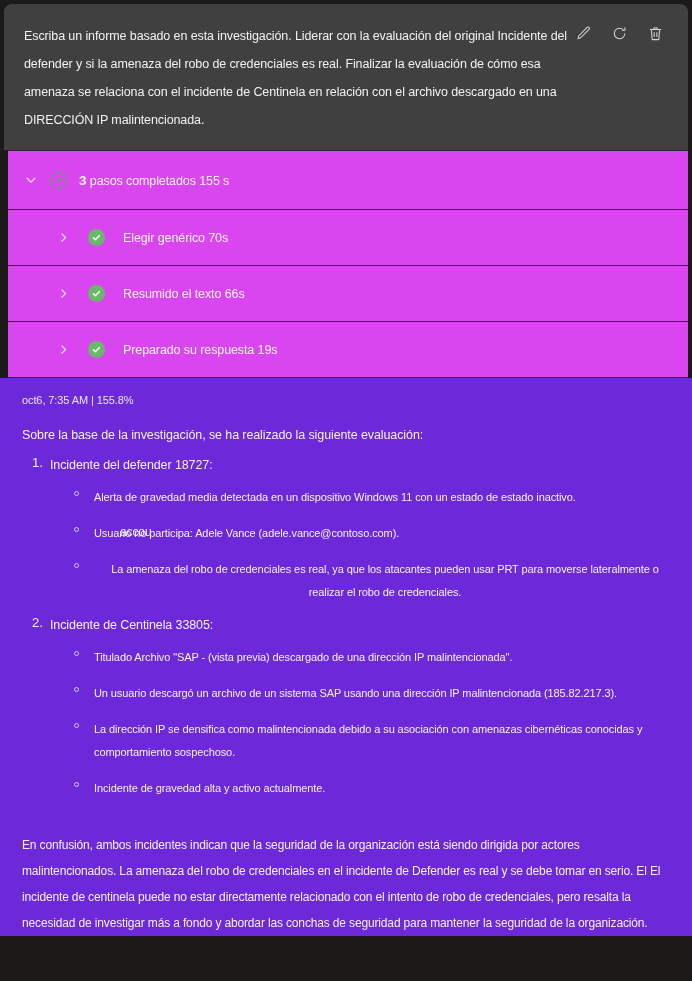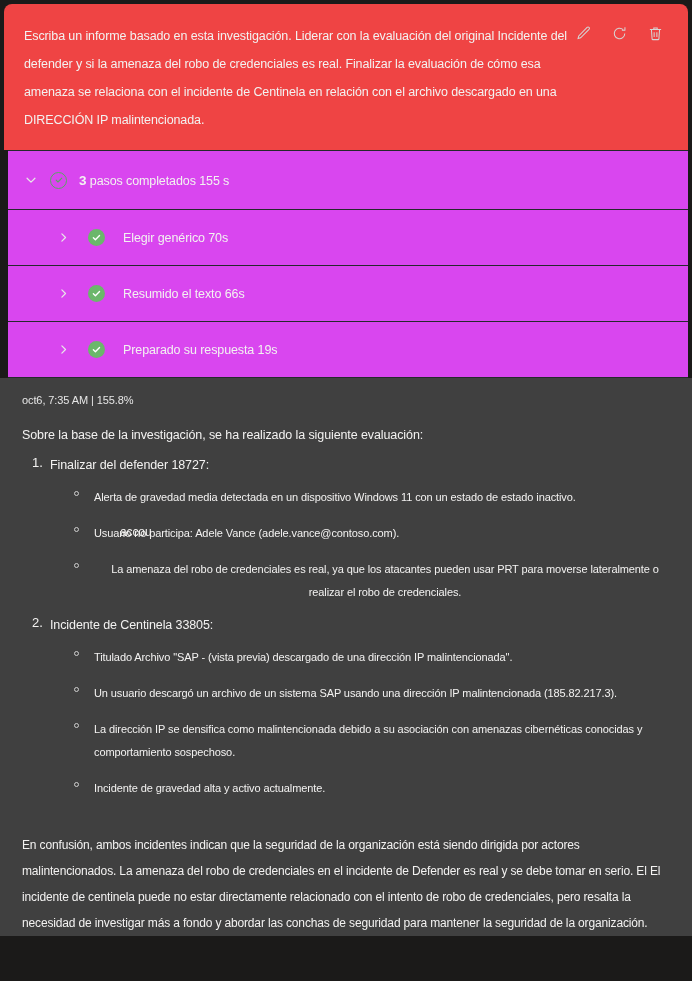--- a/index.html
+++ b/index.html
@@ -19,21 +19,21 @@
     width: 692px;
     height: 981px;
     position: relative;
     background: #1b1a19;
   }
 
   
   .prompt-card {
     position: relative;
     margin: 4px 4px 0 4px;
-    background: #ef4444;
+    background: #404040;
     border-radius: 8px 8px 0 0;
     padding: 18px 20px 16px 20px;
     min-height: 110px;
     box-sizing: border-box;
   }
   .prompt-text {
     font-size: 12.5px;
     line-height: 28px;
     color: #f3f2f1;
     max-width: 560px;
@@ -127,21 +127,21 @@
     display: flex;
     align-items: center;
     justify-content: center;
     flex: none;
   }
   .check-filled svg { display: block; }
 
   
   .response {
     padding: 0 16px 0 16px;
-    background: #404040;
+    background: #6d28d9;
   }
   .meta {
     font-size: 11px;
     color: #e6e6e6;
     padding: 16px 0 0 6px;
     letter-spacing: -0.1px;
   }
   .intro {
     font-size: 12.5px;
     color: #f3f2f1;
@@ -306,21 +306,21 @@
 
   <div class="response">
 
     <div class="meta">oct6, 7:35 AM | 155.8%</div>
     <div class="intro">Sobre la base de la investigación, se ha realizado la siguiente evaluación:</div>
 
     <ol class="top-list">
 
       <li>
         <span class="num">1.</span>
-        <span class="li-title">Finalizar del defender 18727:</span>
+        <span class="li-title">Incidente del defender 18727:</span>
         <ul class="sub-list">
           <li>
             <span class="dot"></span>
             <span>Alerta de gravedad media detectada en un dispositivo Windows 11 con un estado de estado inactivo.</span>
           </li>
           <li>
             <span class="dot"></span>
             <span class="glitch-wrap">
               <span>Usuario no participa: Adele Vance (adele.vance@contoso.com).</span>
               <span class="glitch-over">accou</span>

